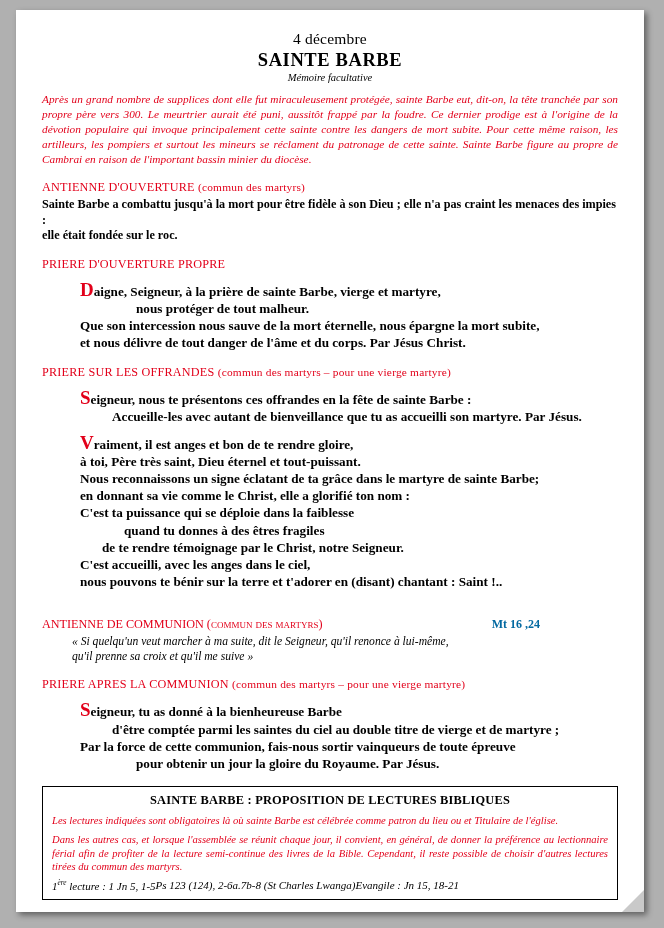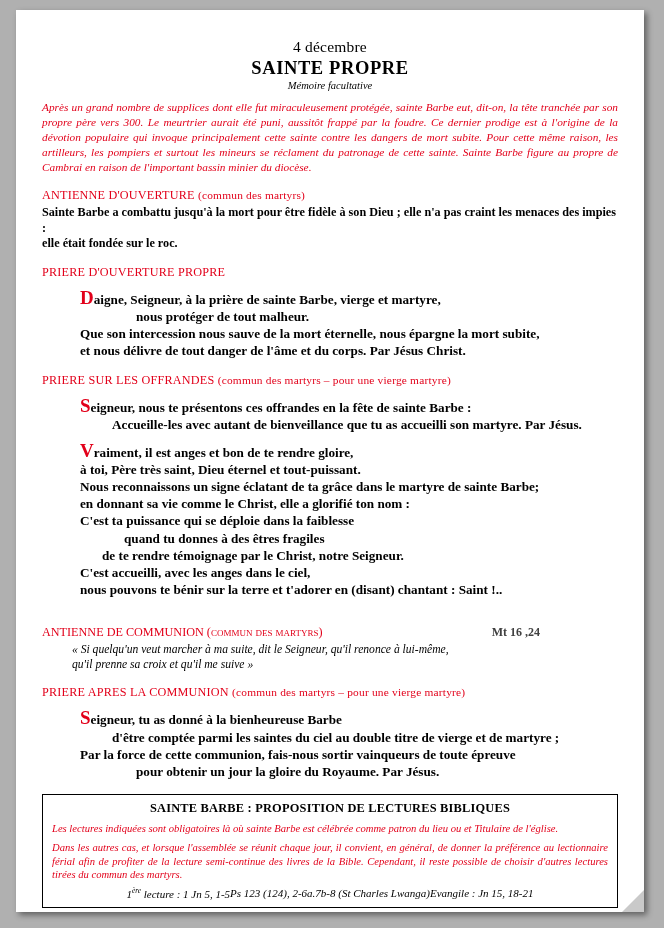--- a/index.html
+++ b/index.html
@@ -14,21 +14,21 @@
   }
   .page {
     position: absolute;
     left: 16px;
     top: 10px;
     width: 628px;
     height: 902px;
     background: #ffffff;
     box-shadow: 3px 3px 6px rgba(0,0,0,0.45);
     box-sizing: border-box;
-    padding: 28px 26px 10px 26px;
+    padding: 20px 26px 10px 26px;
     overflow: hidden;
   }
   .corner-fold {
     position: absolute;
     right: 0;
     bottom: 0;
     width: 0;
     height: 0;
     border-left: 22px solid transparent;
     border-bottom: 22px solid #c9c9c9;
@@ -81,21 +81,21 @@
     display: flex;
     justify-content: space-between;
     align-items: baseline;
     color: #e2001a;
     font-size: 12.2px;
     margin: 27px 0 2px 0;
     text-align: right;
   }
   .sec-head-row .left { font-variant: small-caps; }
   .sec-head-row .ref {
-    color: #404040;
+    color: #0369a1;
     font-weight: bold;
     font-size: 12px;
     font-variant: normal;
     padding-right: 78px;
   }
   
   .body-bold {
     font-weight: bold;
     font-size: 13.2px;
     line-height: 1.3;
@@ -146,35 +146,35 @@
   .lect-note {
     color: #e2001a;
     font-style: italic;
     font-size: 10.6px;
     line-height: 1.3;
     text-align: justify;
     margin-bottom: 5px;
   }
   .lect-refs {
     display: flex;
-    justify-content: center;
+    justify-content: flex-start;
     font-style: italic;
     font-size: 11px;
     color: #000;
   }
   .lect-refs .mid { flex: 0 0 auto; }
   sup { font-size: .66em; }
 </style>
 </head>
 <body>
 
 <div class="page">
 
   <div class="doc-date">4 décembre</div>
-  <div class="doc-title">SAINTE PROPRE</div>
+  <div class="doc-title">SAINTE BARBE</div>
   <div class="doc-subtitle">Mémoire facultative</div>
 
   <p class="intro">Après un grand nombre de supplices dont elle fut miraculeusement protégée, sainte Barbe eut, dit-on, la tête tranchée par son propre père vers 300. Le meurtrier aurait été puni, aussitôt frappé par la foudre. Ce dernier prodige est à l'origine de la dévotion populaire qui invoque principalement cette sainte contre les dangers de mort subite. Pour cette même raison, les artilleurs, les pompiers et surtout les mineurs se réclament du patronage de cette sainte. Sainte Barbe figure au propre de Cambrai en raison de l'important bassin minier du diocèse.</p>
 
   <div class="sec-head">
     <span>ANTIENNE D'OUVERTURE</span>
     <span class="note">(commun des martyrs)</span>
   </div>
   <p class="body-small-bold">
     <span class="ln">Sainte Barbe a combattu jusqu'à la mort pour être fidèle à son Dieu ; elle n'a pas craint les menaces des impies :</span>

